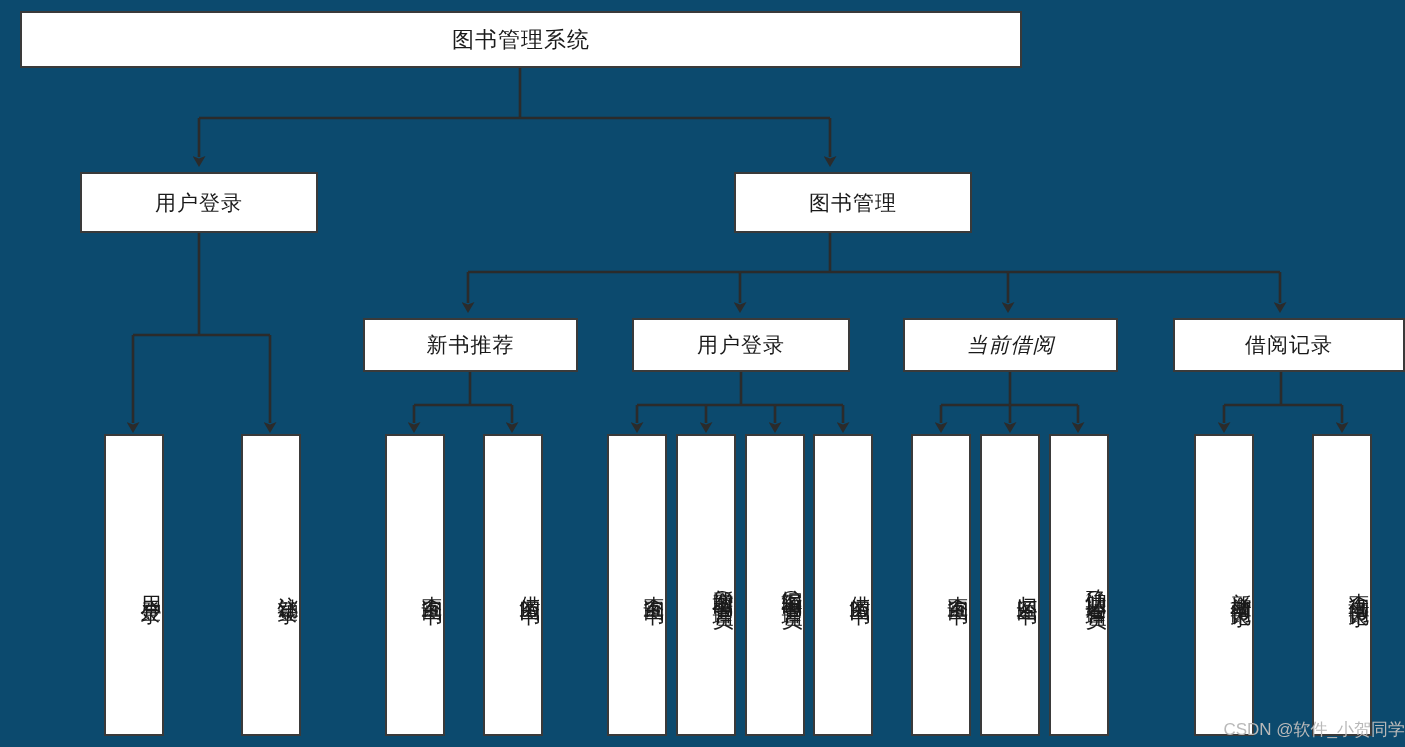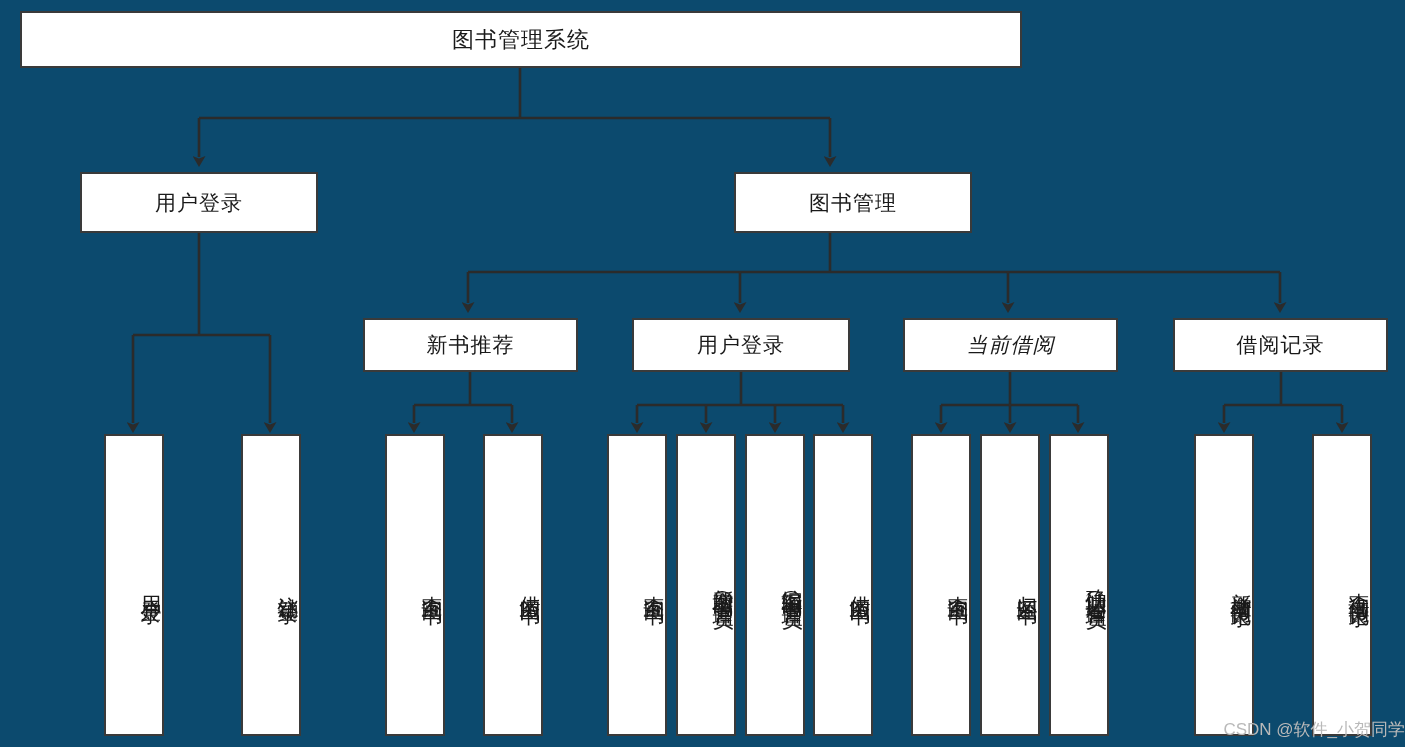--- a/index.html
+++ b/index.html
@@ -136,21 +136,21 @@
 
   <div class="node h" style="left:363px; top:318px; width:215px; height:54px;">
     <span>新书推荐</span>
   </div>
   <div class="node h" style="left:632px; top:318px; width:218px; height:54px;">
     <span>用户登录</span>
   </div>
   <div class="node h" style="left:903px; top:318px; width:215px; height:54px;font-style:italic;">
     <span>当前借阅</span>
   </div>
-  <div class="node h" style="left:1173px; top:318px; width:215px; height:54px;text-align:center;">
+  <div class="node h" style="left:1173px; top:318px; width:232px; height:54px;text-align:center;">
     <span>借阅记录</span>
   </div>
 
   <div class="node v" style="left:104px; top:434px; width:60px; height:302px;">
     <span class="vtext">用户登录</span>
   </div>
   <div class="node v" style="left:241px; top:434px; width:60px; height:302px;">
     <span class="vtext">注销登录</span>
   </div>
 

